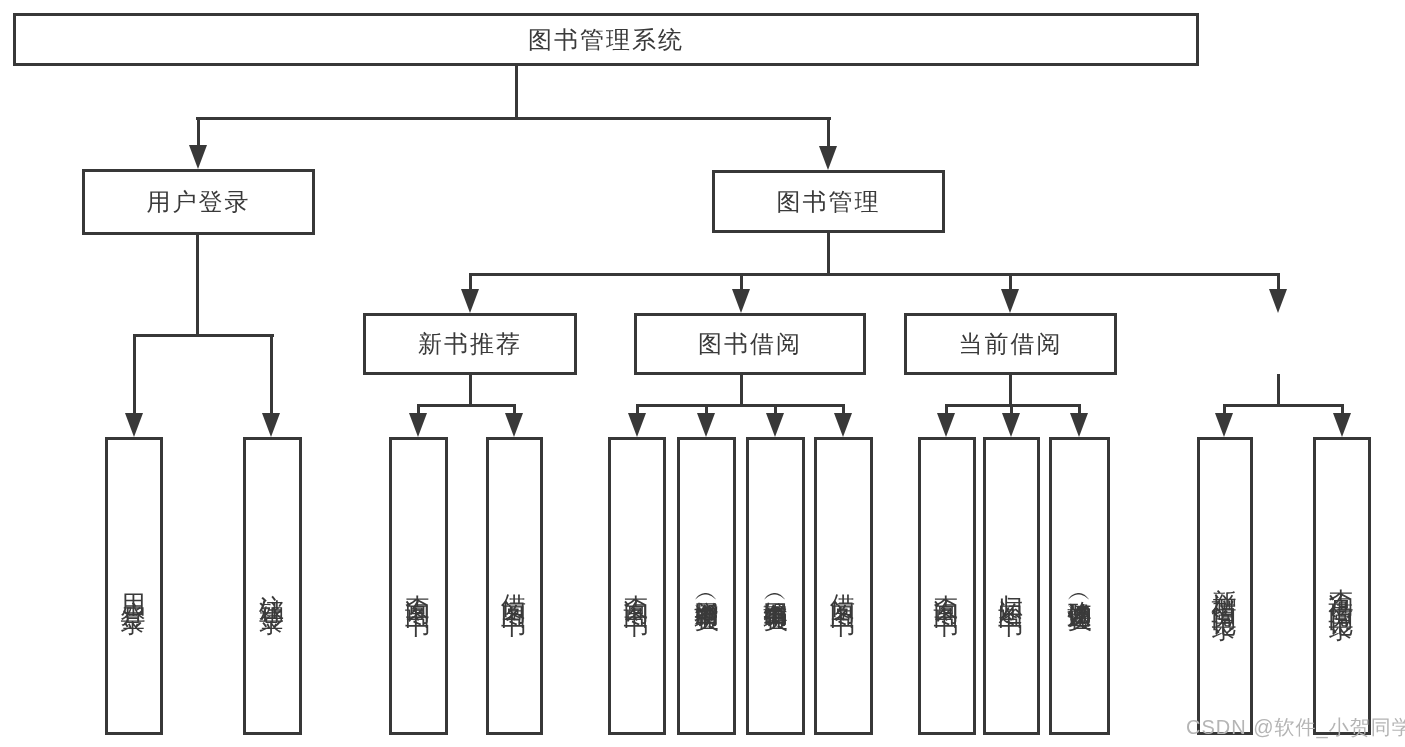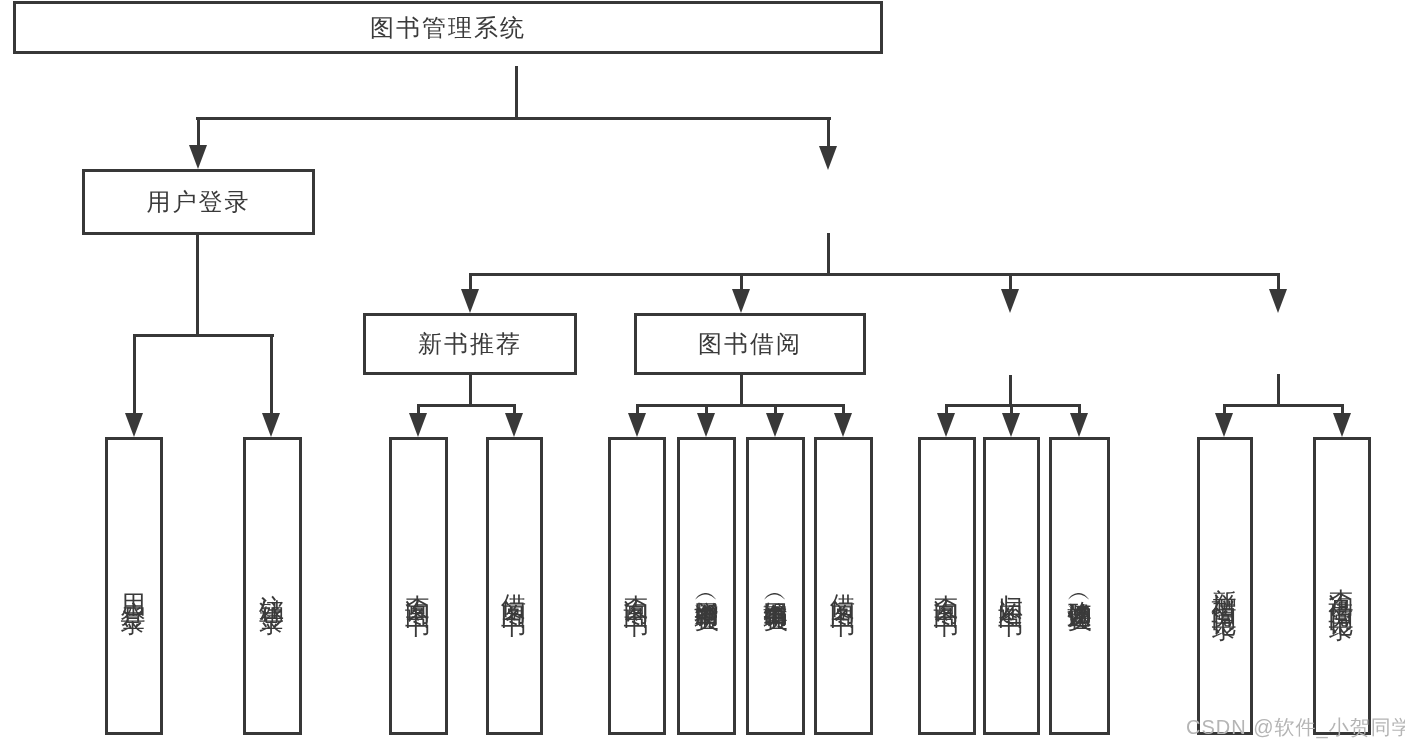--- a/index.html
+++ b/index.html
@@ -35,33 +35,39 @@
   .watermark{
     position:absolute;top:714px;left:1186px;font-size:20px;letter-spacing:1px;
     color:var(--watermark);z-index:10;white-space:nowrap;
   }
 </style>
 </head>
 <body>
 
 <div id="canvas">
 
-  <div class="hbox" style="left:13px;top:1px;width:870px;height:53px;">
+  <div class="hbox" style="left:13px;top:13px;width:1186px;height:53px;">
     <span>图书管理系统</span>
   </div>
 
   <div class="hbox" style="left:82px;top:169px;width:233px;height:66px;">
     <span>用户登录</span>
+  </div>
+  <div class="hbox" style="left:712px;top:170px;width:233px;height:63px;">
+    <span>图书管理</span>
   </div>
 
   <div class="hbox" style="left:363px;top:313px;width:214px;height:62px;">
     <span>新书推荐</span>
   </div>
   <div class="hbox" style="left:634px;top:313px;width:232px;height:62px;">
     <span>图书借阅</span>
+  </div>
+  <div class="hbox" style="left:904px;top:313px;width:213px;height:62px;">
+    <span>当前借阅</span>
   </div>
 
   <div class="vbox" style="left:105px;width:58px;">
     <span>用户登录</span>
   </div>
   <div class="vbox" style="left:243px;width:59px;">
     <span>注销登录</span>
   </div>
 
   <div class="vbox" style="left:389px;width:59px;">

